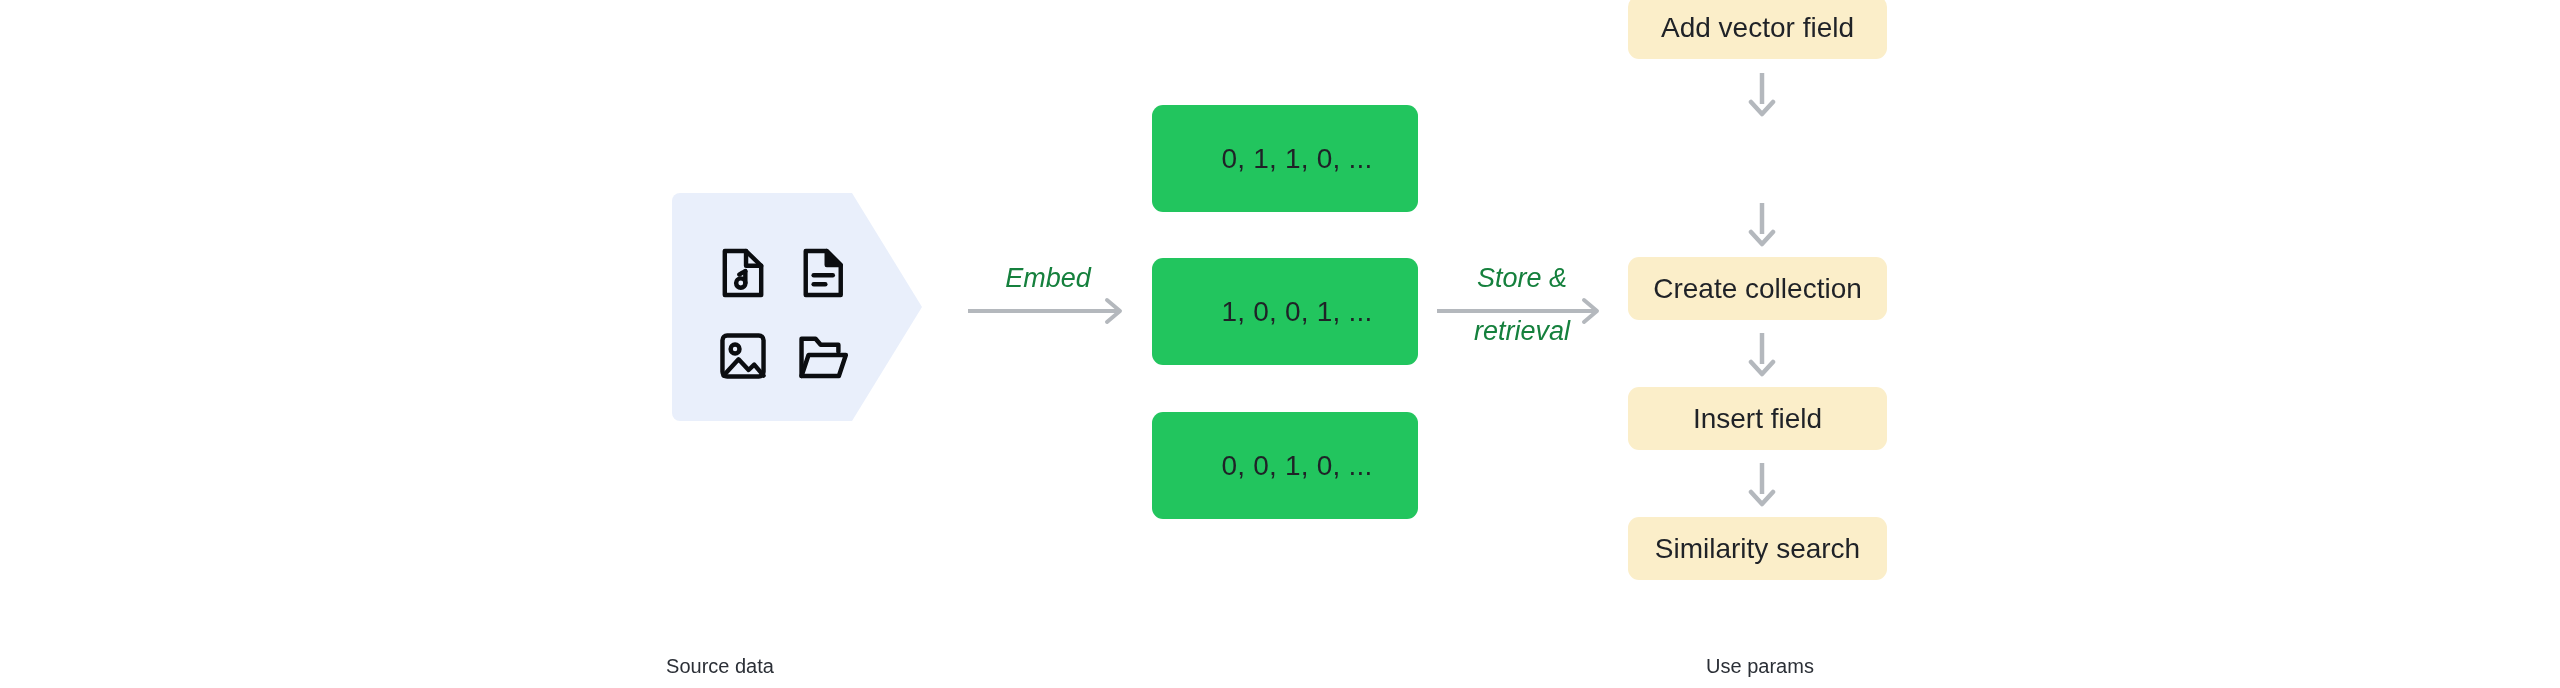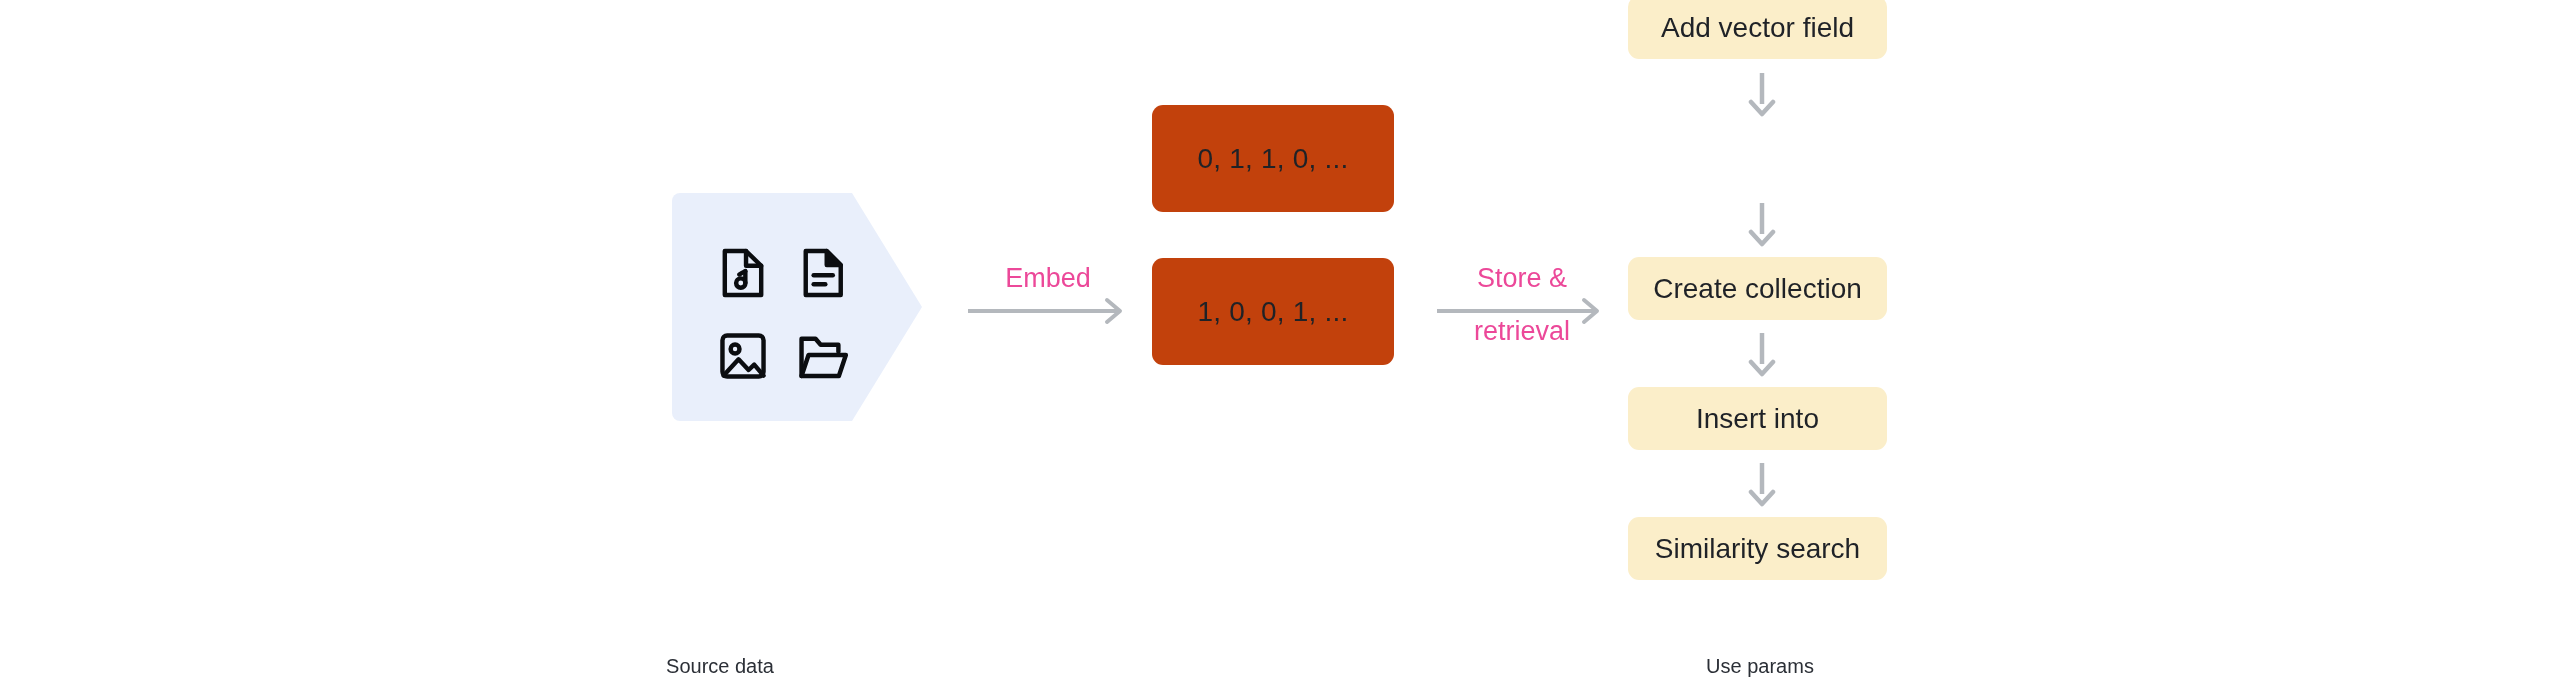--- a/index.html
+++ b/index.html
@@ -45,40 +45,42 @@
 
   
   .h-arrow {
     position: absolute;
     height: 30px;
   }
   .h-arrow svg { display: block; }
   .h-arrow-label {
     position: absolute;
     font-size: 27px;
-    color: #ec4899;
+    color: #15803d;
     white-space: nowrap;
     text-align: center;
     line-height: 1.18;
+    font-style: italic;
   }
 
   
   .vec-box {
     position: absolute;
     left: 1152px;
     width: 242px;
     height: 107px;
-    background: #c2410c;
+    background: #22c55e;
     border-radius: 11px;
     display: flex;
     align-items: center;
     justify-content: center;
     font-size: 28px;
     color: #1f2227;
     letter-spacing: 0.2px;
+    padding-left: 24px;
   }
   #vec-0 { top: 105px; }
   #vec-1 { top: 258px; }
   #vec-2 { top: 412px; }
 
   
   .step-box {
     position: absolute;
     left: 1628px;
     width: 259px;
@@ -173,20 +175,21 @@
   <div class="h-arrow" id="arrow-embed" style="left:968px; top:296px; width:160px;">
     <svg width="160" height="30" viewBox="0 0 160 30" xmlns="http://www.w3.org/2000/svg">
       <line x1="0" y1="15" x2="150" y2="15" stroke="#b4b8bd" stroke-width="4"></line>
       <path d="M139 4 L152 15 L139 26" fill="none" stroke="#b4b8bd" stroke-width="4" stroke-linecap="round" stroke-linejoin="round"></path>
     </svg>
   </div>
   <div class="h-arrow-label" style="left:968px; top:263px; width:160px;">Embed</div>
 
   <div class="vec-box" id="vec-0">0, 1, 1, 0, ...</div>
   <div class="vec-box" id="vec-1">1, 0, 0, 1, ...</div>
+  <div class="vec-box" id="vec-2">0, 0, 1, 0, ...</div>
 
   <div class="h-arrow" id="arrow-store" style="left:1437px; top:296px; width:170px;">
     <svg width="170" height="30" viewBox="0 0 170 30" xmlns="http://www.w3.org/2000/svg">
       <line x1="0" y1="15" x2="158" y2="15" stroke="#b4b8bd" stroke-width="4"></line>
       <path d="M147 4 L160 15 L147 26" fill="none" stroke="#b4b8bd" stroke-width="4" stroke-linecap="round" stroke-linejoin="round"></path>
     </svg>
   </div>
   <div class="h-arrow-label" style="left:1437px; top:263px; width:170px;">Store &amp;</div>
   <div class="h-arrow-label" style="left:1437px; top:316px; width:170px;">retrieval</div>
 
@@ -209,21 +212,21 @@
 
   <div class="step-box" id="step-2">Create collection</div>
 
   <div class="v-arrow" id="varr-2">
     <svg viewBox="0 0 40 46" xmlns="http://www.w3.org/2000/svg">
       <line x1="20" y1="2" x2="20" y2="33" stroke="#b4b8bd" stroke-width="4.5"></line>
       <path d="M9 31 L20 43 L31 31" fill="none" stroke="#b4b8bd" stroke-width="4.5" stroke-linecap="round" stroke-linejoin="round"></path>
     </svg>
   </div>
 
-  <div class="step-box" id="step-3">Insert into</div>
+  <div class="step-box" id="step-3">Insert field</div>
 
   <div class="v-arrow" id="varr-3">
     <svg viewBox="0 0 40 46" xmlns="http://www.w3.org/2000/svg">
       <line x1="20" y1="2" x2="20" y2="33" stroke="#b4b8bd" stroke-width="4.5"></line>
       <path d="M9 31 L20 43 L31 31" fill="none" stroke="#b4b8bd" stroke-width="4.5" stroke-linecap="round" stroke-linejoin="round"></path>
     </svg>
   </div>
 
   <div class="step-box" id="step-4">Similarity search</div>
 

